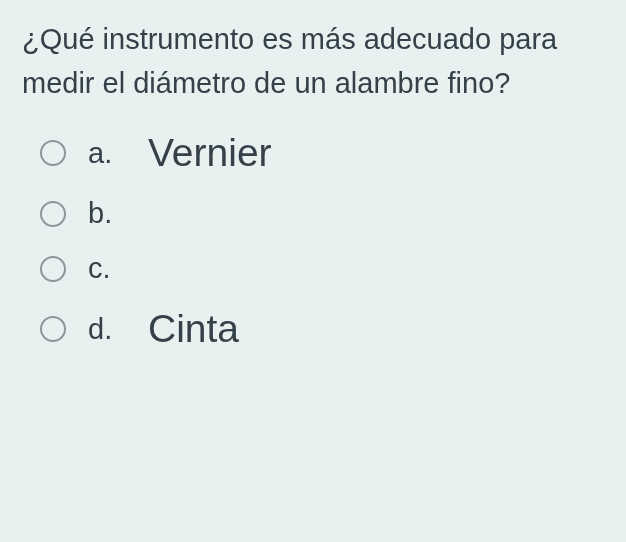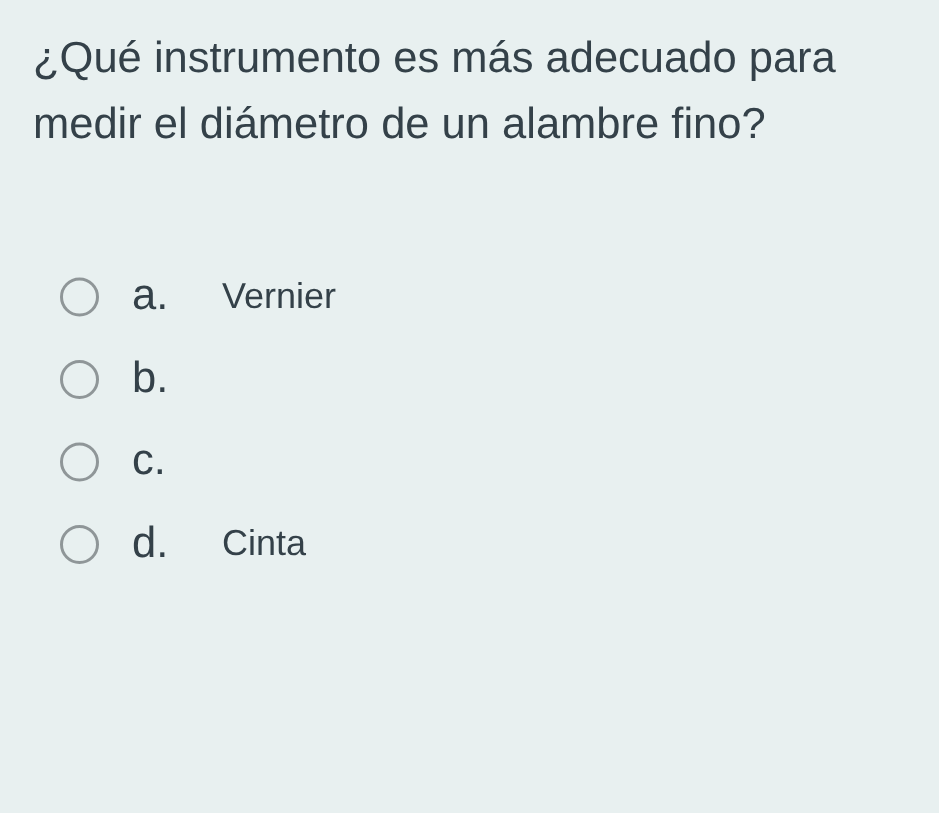--- a/index.html
+++ b/index.html
@@ -12,21 +12,21 @@
     height: 542px;
     background-color: #e8f0f0;
     font-family: Arial, Helvetica, sans-serif;
     padding: 18px 22px;
     color: #344149;
   }
   .question-text {
     font-size: 29px;
     line-height: 1.5;
     color: #344149;
-    margin-bottom: 76px;
+    margin-bottom: 26px;
   }
   .options {
     display: flex;
     flex-direction: column;
     gap: 22px;
     padding-left: 18px;
   }
   .option-row {
     display: flex;
     align-items: center;
@@ -41,21 +41,21 @@
     flex-shrink: 0;
     cursor: pointer;
   }
   .option-letter {
     font-size: 29px;
     color: #344149;
     width: 38px;
     flex-shrink: 0;
   }
   .option-text {
-    font-size: 24px;
+    font-size: 39px;
     color: #344149;
   }
 </style>
 </head>
 <body>
 
 <div class="question-text">¿Qué instrumento es más adecuado para medir el diámetro de un alambre fino?</div>
 
 <div class="options">
 

